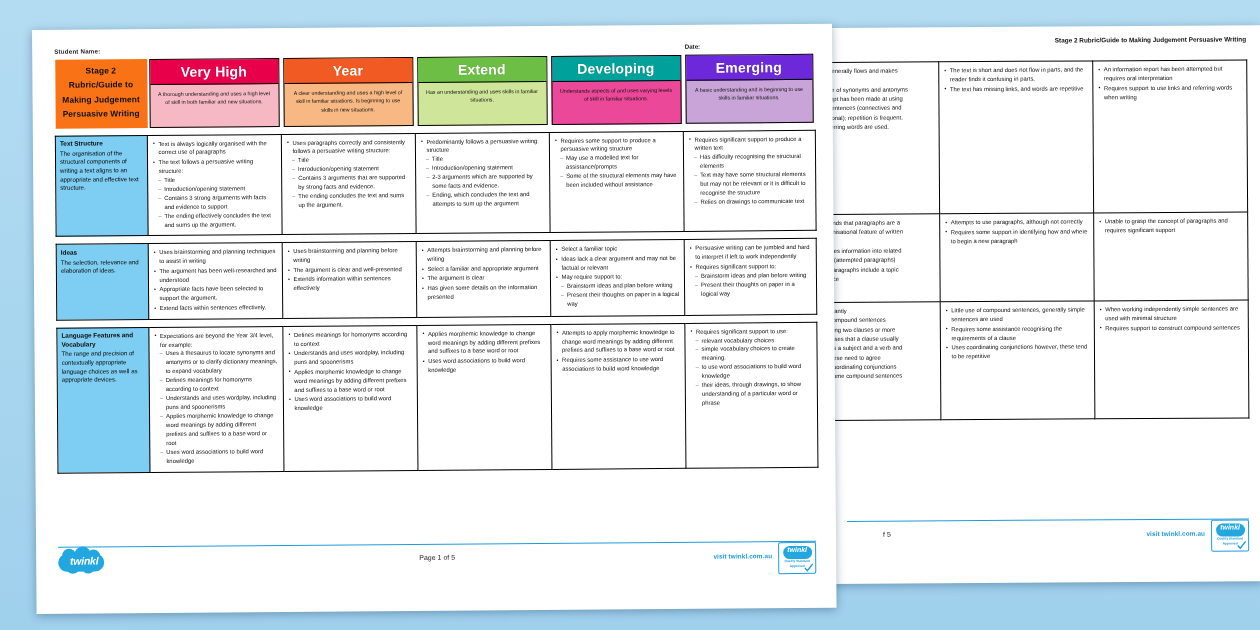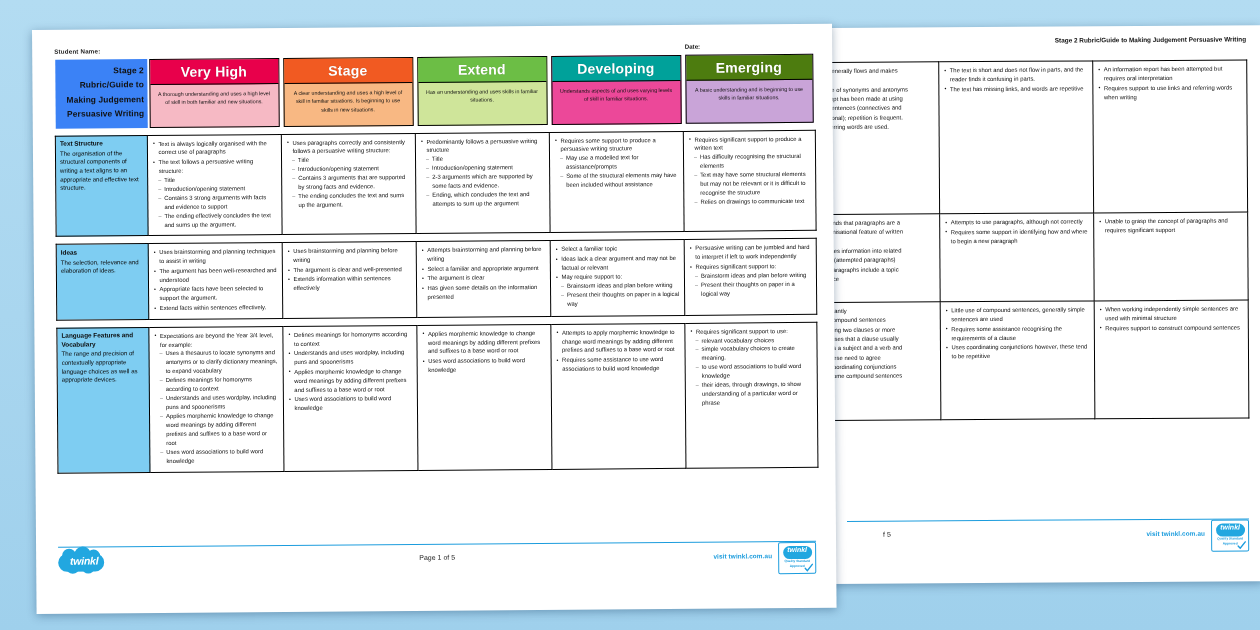--- a/index.html
+++ b/index.html
@@ -50,22 +50,22 @@
   table.rubric{
     border-collapse:collapse;
     width:760px;
     table-layout:fixed;
   }
   table.rubric td{vertical-align:top;padding:0;}
 
   
   .title-cell{
     width:92px;
-    background:#3b82f6;
-    text-align:right;
+    background:#f97316;
+    text-align:center;
     padding:4px 3px 4px 3px !important;
   }
   .title-cell .t{
     font-size:8.4px;font-weight:bold;color:#111;line-height:1.72;
     letter-spacing:.1px;
   }
   .title-cell .t .l1{display:block;}
 
   
   .lvl-bar{
@@ -329,39 +329,39 @@
                 </div>
               </td>
               <td class="lvl-cell">
                 <div class="lvl-wrap" style="background:#F6B9C4;">
                   <div class="lvl-bar" style="background:#E8004B;border-bottom:1.3px solid #000;">Very High</div>
                   <div class="lvl-desc">A thorough understanding and uses a high level of skill in both familiar and new situations.</div>
                 </div>
               </td>
               <td class="lvl-cell">
                 <div class="lvl-wrap" style="background:#F8B883;">
-                  <div class="lvl-bar" style="background:#F15A22;border-bottom:1.3px solid #000;">Stage</div>
+                  <div class="lvl-bar" style="background:#F15A22;border-bottom:1.3px solid #000;">Year</div>
                   <div class="lvl-desc">A clear understanding and uses a high level of skill in familiar situations. Is beginning to use skills in new situations.</div>
                 </div>
               </td>
               <td class="lvl-cell">
                 <div class="lvl-wrap" style="background:#CFE59A;">
                   <div class="lvl-bar" style="background:#6CBE45;border-bottom:1.3px solid #000;">Extend</div>
                   <div class="lvl-desc">Has an understanding and uses skills in familiar situations.</div>
                 </div>
               </td>
               <td class="lvl-cell">
                 <div class="lvl-wrap" style="background:#ec4899;">
                   <div class="lvl-bar" style="background:#00A19A;border-bottom:1.3px solid #000;">Developing</div>
                   <div class="lvl-desc">Understands aspects of and uses varying levels of skill in familiar situations.</div>
                 </div>
               </td>
               <td class="lvl-cell">
                 <div class="lvl-wrap" style="background:#C9A4D8;">
-                  <div class="lvl-bar" style="background:#4d7c0f;border-bottom:1.3px solid #000;">Emerging</div>
+                  <div class="lvl-bar" style="background:#6d28d9;border-bottom:1.3px solid #000;">Emerging</div>
                   <div class="lvl-desc">A basic understanding and is beginning to use skills in familiar situations.</div>
                 </div>
               </td>
             </tr>
             <tr class="spacer-row">
               <td colspan="6"></td>
             </tr>
             <tr>
               <td class="crit-cell">
                 <div class="ct">Text Structure</div>

